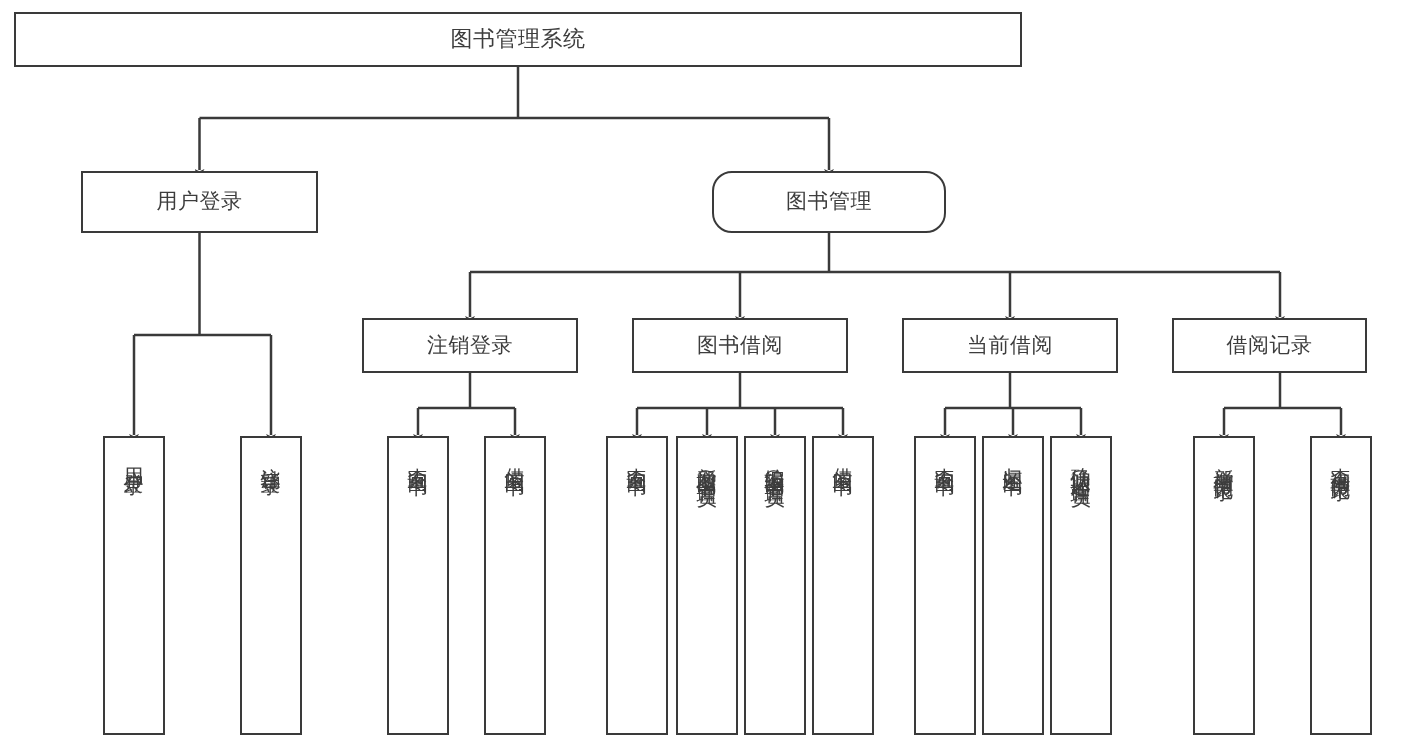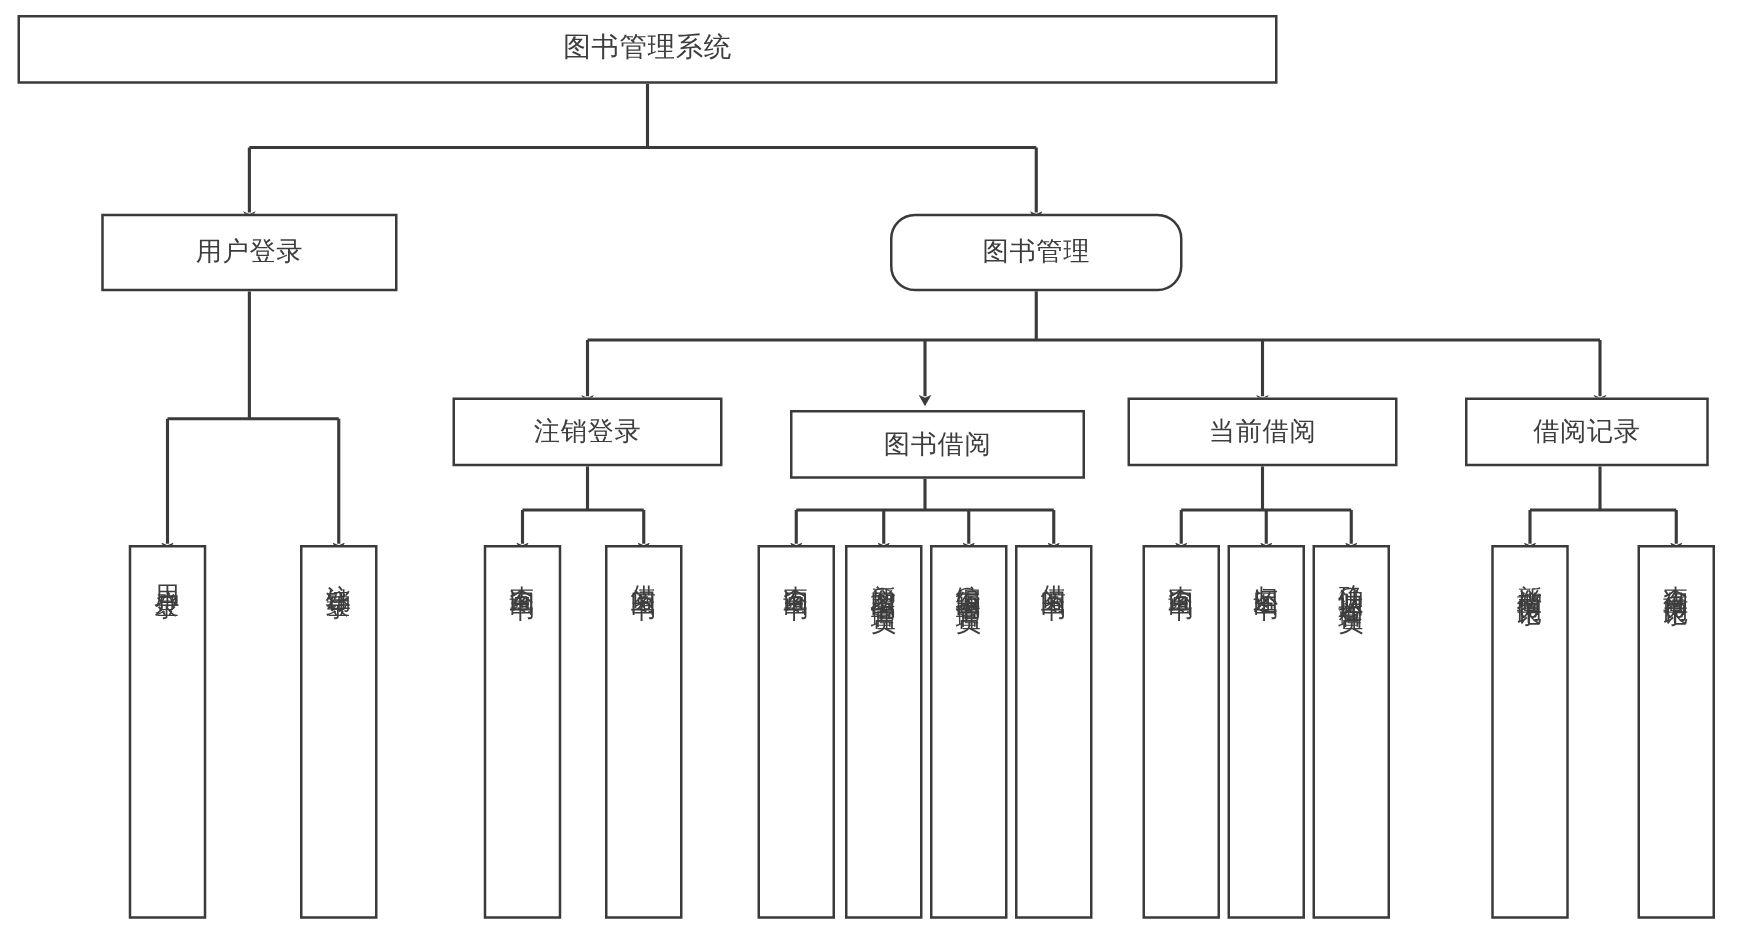--- a/index.html
+++ b/index.html
@@ -101,21 +101,21 @@
       </div>
       <div class="node horiz" style="left: 81px; top: 171px; width: 237px; height: 62px; border-color: rgb(58, 58, 58);">
         <span class="label" style="color: rgb(61, 61, 61);">用户登录</span>
       </div>
       <div class="node horiz" style="left: 712px; top: 171px; width: 234px; height: 62px; border-color: rgb(58, 58, 58); border-radius: 20px;">
         <span class="label" style="color: rgb(61, 61, 61);">图书管理</span>
       </div>
       <div class="node horiz" style="left: 362px; top: 318px; width: 216px; height: 55px; border-color: rgb(58, 58, 58);">
         <span class="label" style="color: rgb(61, 61, 61);">注销登录</span>
       </div>
-      <div class="node horiz" style="left: 632px; top: 328px; width: 236px; height: 55px; border-color: rgb(58, 58, 58);">
+      <div class="node horiz" style="left: 632px; top: 318px; width: 216px; height: 55px; border-color: rgb(58, 58, 58);">
         <span class="label" style="color: rgb(61, 61, 61);">图书借阅</span>
       </div>
       <div class="node horiz" style="left: 902px; top: 318px; width: 216px; height: 55px; border-color: rgb(58, 58, 58);">
         <span class="label" style="color: rgb(61, 61, 61);">当前借阅</span>
       </div>
       <div class="node horiz" style="left: 1172px; top: 318px; width: 195px; height: 55px; border-color: rgb(58, 58, 58);">
         <span class="label" style="color: rgb(61, 61, 61);">借阅记录</span>
       </div>
       <div class="node vert" style="left: 103px; top: 436px; width: 62px; height: 299px; border-color: rgb(58, 58, 58);">
         <span class="label" style="color: rgb(61, 61, 61);">用户登录</span>

